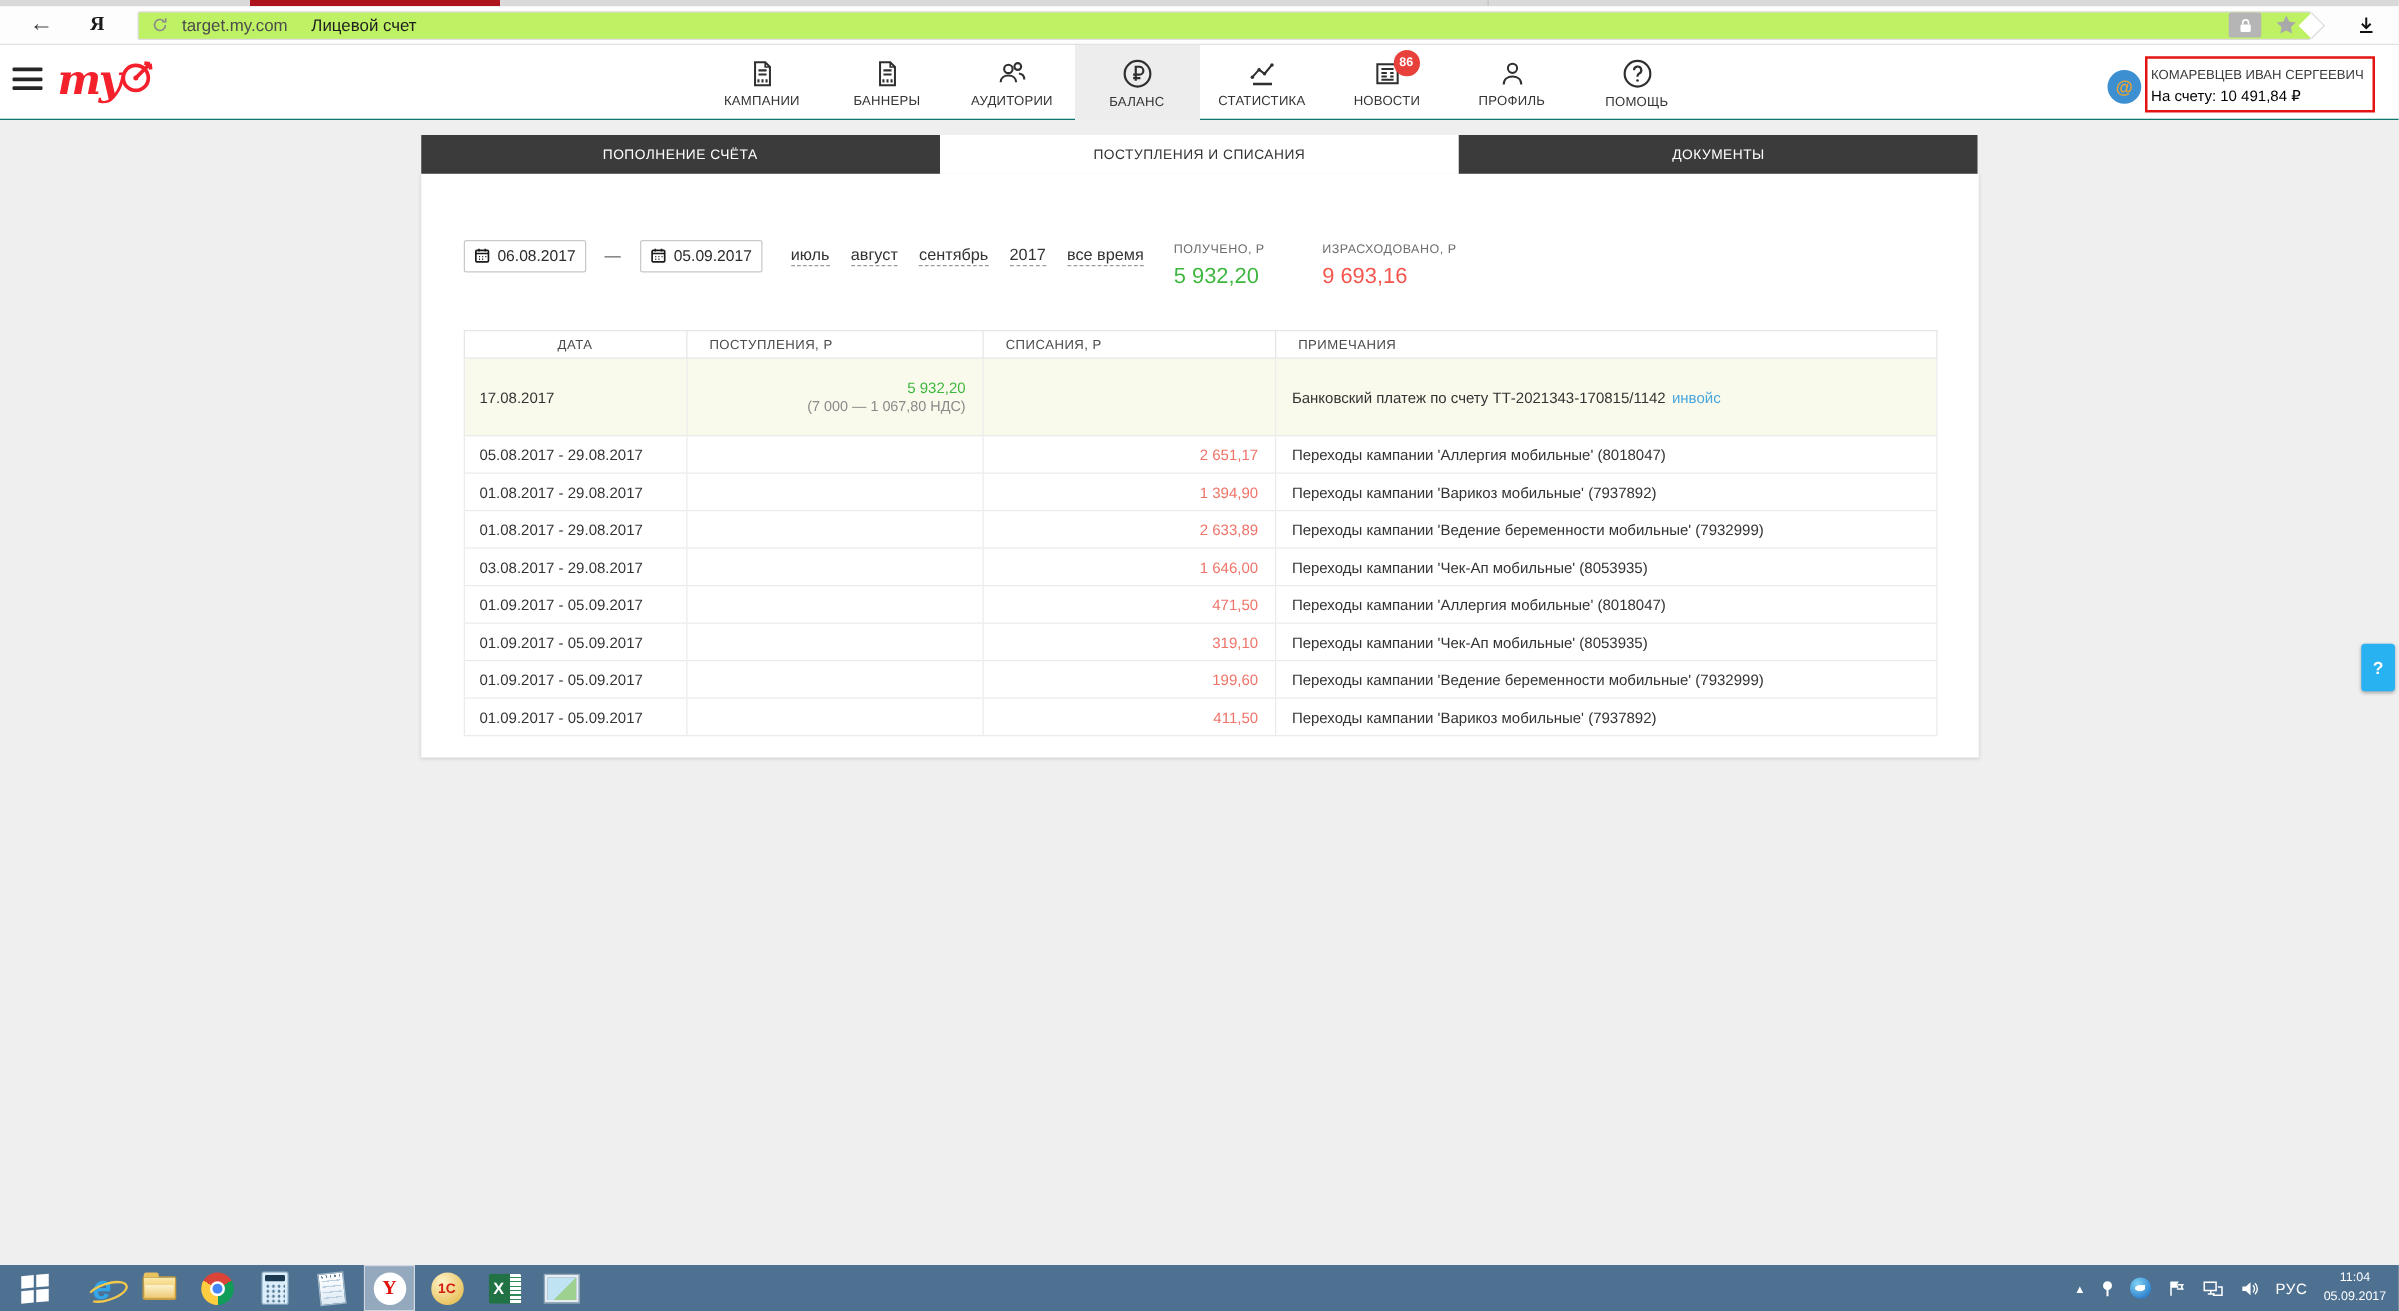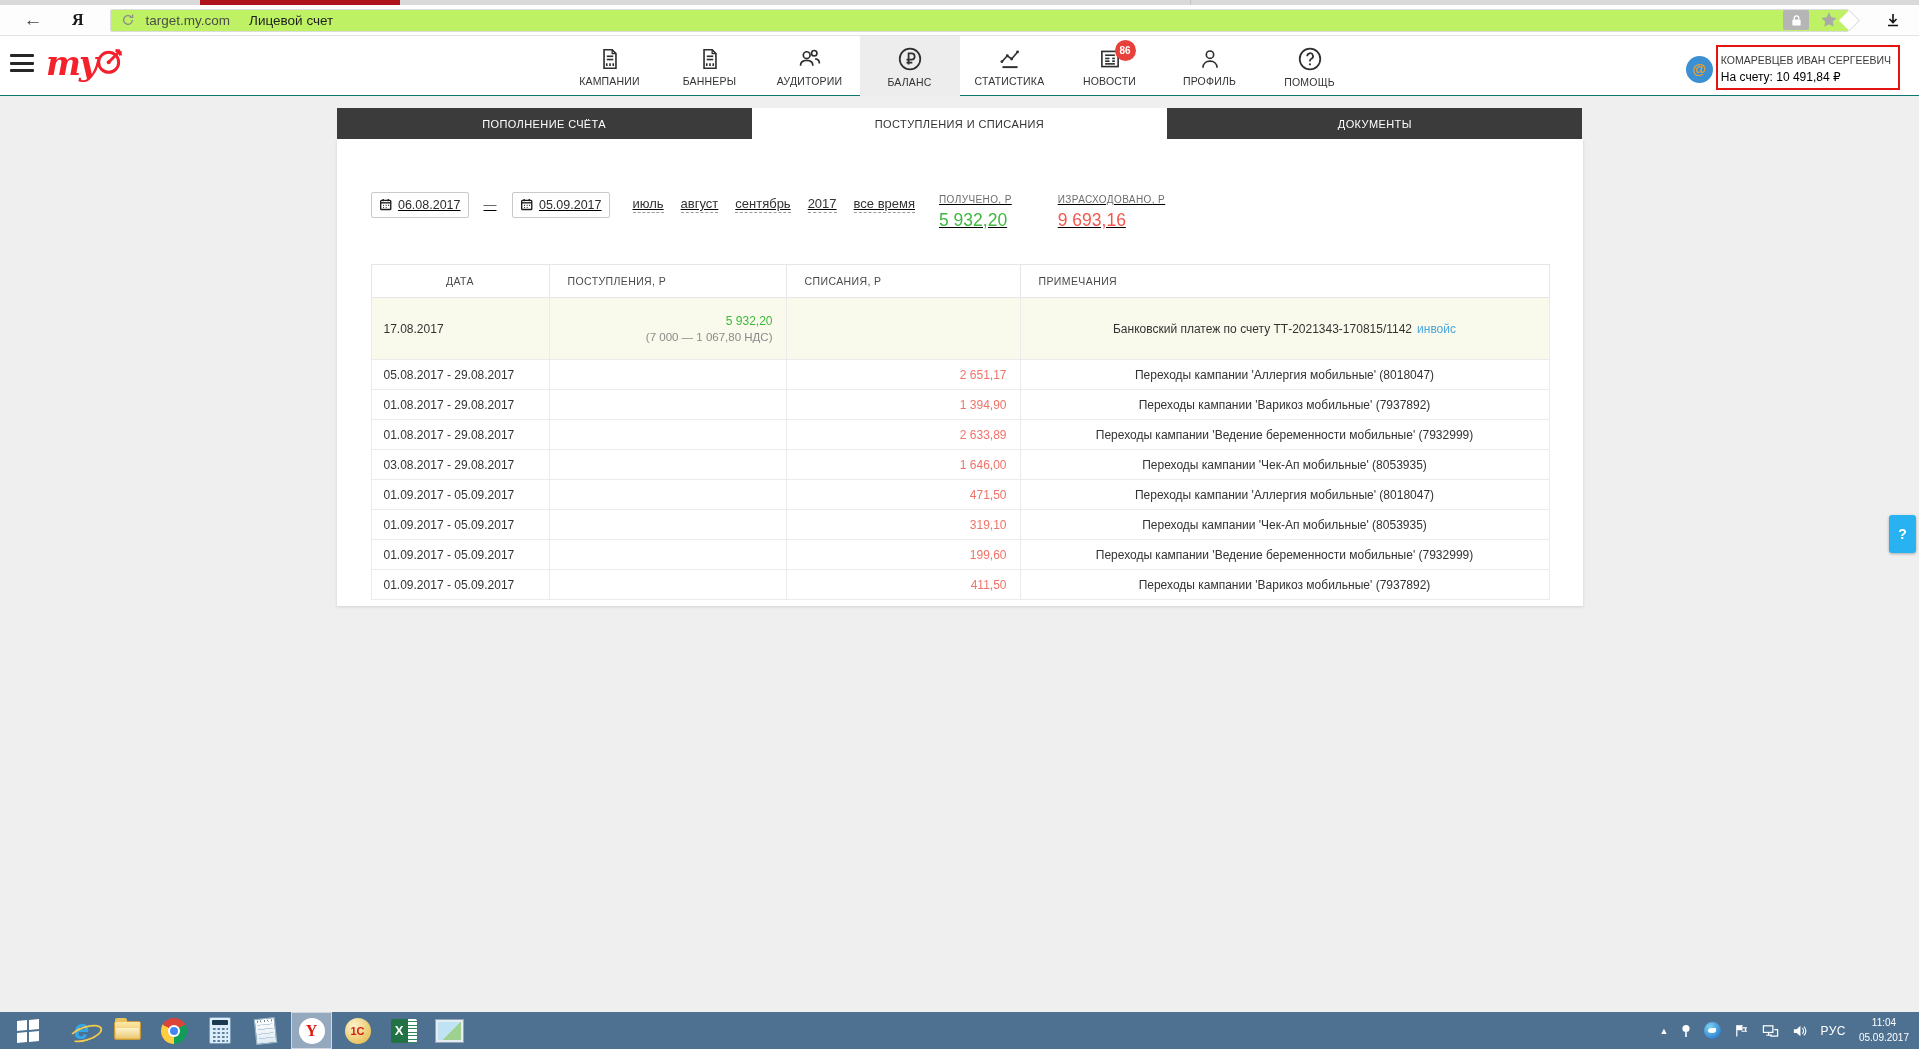--- a/index.html
+++ b/index.html
@@ -53,44 +53,44 @@
 
   
   .page { height:914px; position:relative; }
   .balance-tabs { width:1246px; margin:0 auto; padding-top:12px; display:flex; height:43px; }
   .btab { flex:1; background:#3b3b3b; color:#fff; font-size:11px; letter-spacing:.4px;
     display:flex; align-items:center; justify-content:center; cursor:pointer; white-space:nowrap; }
   .btab.active { background:#fff; color:#333; }
 
   .card { width:1246px; margin:0 auto; background:#fff; height:467px; box-shadow:0 1px 3px rgba(0,0,0,.13); }
 
-  .filters { display:flex; align-items:center; padding:39px 34px 0;text-decoration:underline; }
+  .filters { display:flex; align-items:center; padding:39px 34px 0; }
   .date-input { width:98px; height:26px; border:1px solid #c9c9c9; border-radius:2px; background:#fff;
     display:flex; align-items:center; padding:0 7px; gap:6px; font-size:12.5px; color:#2b2b2b; cursor:pointer; }
   .range-dash { margin:0 15px; color:#555; font-size:13px; }
   .quick-links { display:flex; gap:17px; margin-left:23px; }
   .quick-link { font-size:13px; color:#333; border-bottom:1px dashed #9a9a9a; padding-bottom:1px; cursor:pointer; white-space:nowrap; }
   .totals { margin-left:24px; margin-top:16px; text-align:left; }
   .totals + .totals { margin-left:46px; }
   .totals-label { font-size:10px; color:#6d6d6d; letter-spacing:.4px; white-space:nowrap; }
   .totals-value { font-size:17.5px; margin-top:5px; }
   .totals-value.green { color:#3eb73e; }
   .totals-value.red { color:#f4564e; }
 
   table.ledger { margin:33px 34px 0; width:1178px; border-collapse:collapse; table-layout:fixed; }
   .ledger col.c-date { width:178px; } .ledger col.c-credit { width:237px; }
   .ledger col.c-debit { width:234px; } .ledger col.c-note { width:529px; }
-  .ledger th { height:33px; font-weight:normal; font-size:10.5px; color:#4a4a4a; letter-spacing:.4px;
+  .ledger th { height:22px; font-weight:normal; font-size:10.5px; color:#4a4a4a; letter-spacing:.4px;
     border:1px solid #e6e6e6; text-align:left; padding-left:18px; background:#fff; }
   .ledger th.th-date { text-align:center; padding-left:0; }
   .ledger td { height:30px; font-size:12px; color:#333; border:1px solid #ebebeb; padding:0 13px; white-space:nowrap; }
   .ledger td.cell-date { padding-left:12px; }
   .ledger td.cell-credit { text-align:right; color:#3eb73e; }
   .ledger td.cell-debit { text-align:right; color:#ef7368; }
-  .ledger td.cell-note { text-align:center; }
+  .ledger td.cell-note { text-align:left; }
   .credit-note { display:block; color:#8a8a8a; font-size:11.5px; margin-top:3px; }
   tr.highlight { background:#fafaec; }
   tr.highlight td { height:62px; }
   .invoice-link { color:#48a7dd; margin-left:5px; cursor:pointer; }
 
   .help-fab { position:fixed; right:3px; top:515px; width:27px; height:38px; background:#29b2f2; border-radius:3px;
     color:#fff; font-size:14px; font-weight:bold; display:flex; align-items:center; justify-content:center;
     box-shadow:0 1px 3px rgba(0,0,0,.3); cursor:pointer; }
 
   

